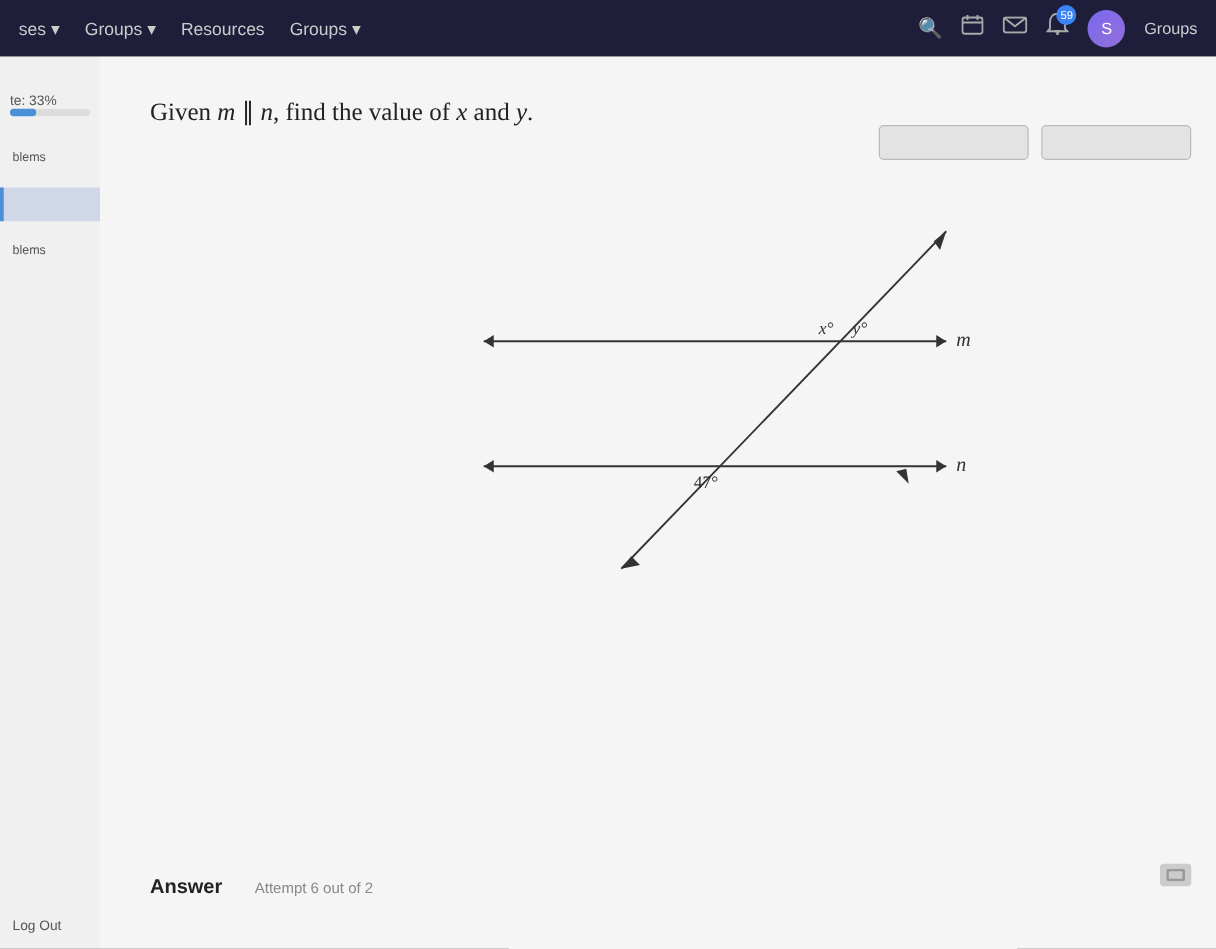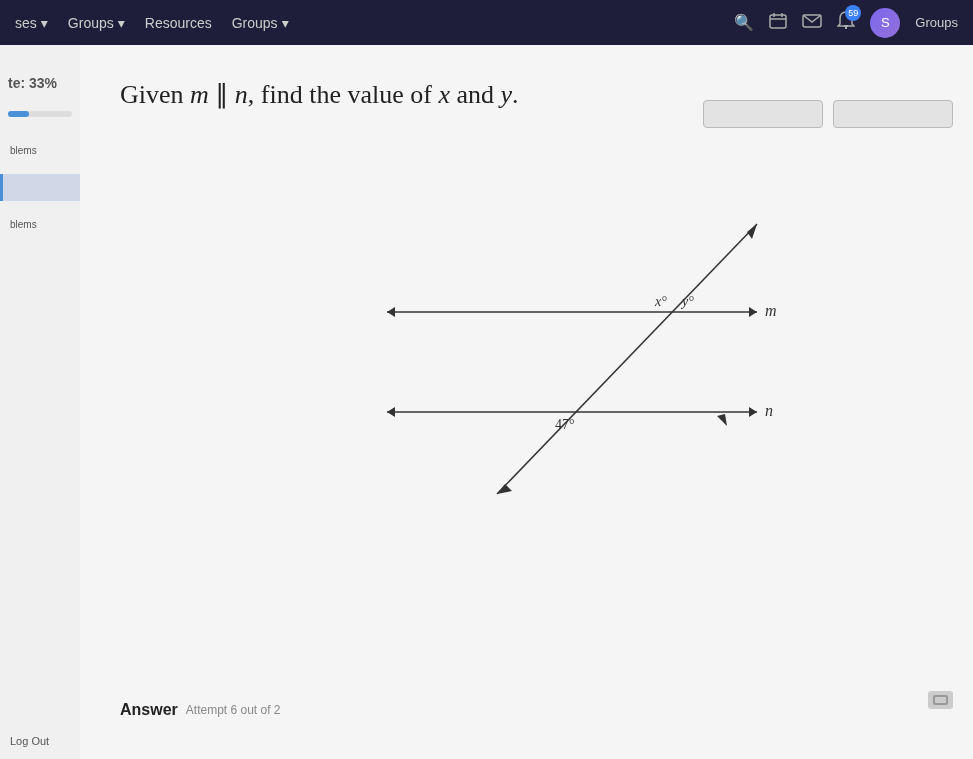--- a/index.html
+++ b/index.html
@@ -111,25 +111,24 @@
       flex-direction: column;
       padding-top: 20px;
       gap: 10px;
     }
 
     .sidebar-progress {
       padding: 10px 8px;
     }
 
     .sidebar-progress-label {
-      font-size: 14px;
+      font-size: 11px;
       color: #555;
       font-family: Arial, sans-serif;
-      margin-bottom: 20px;
-      font-weight: bold;
+      margin-bottom: 0;
     }
 
     .progress-bar-container {
       width: 100%;
       height: 6px;
       background: #ddd;
       border-radius: 3px;
     }
 
     .progress-bar-fill {
@@ -173,24 +172,23 @@
     .content-area {
       flex: 1;
       background: #f5f5f5;
       overflow: auto;
       padding: 30px 40px 20px 40px;
       position: relative;
     }
 
     
     .problem-statement {
-      font-size: 26px;
+      font-size: 20px;
       color: #222;
       font-family: 'Georgia', serif;
-      margin-bottom: 30px;
       line-height: 1.5;
     }
 
     
     .diagram-container {
       position: relative;
       width: 580px;
       height: 380px;
       margin: 0 auto;
     }
@@ -200,21 +198,21 @@
       height: 100%;
     }
 
     
     .answer-section {
       position: absolute;
       bottom: 40px;
       left: 40px;
       display: flex;
       align-items: center;
-      gap: 8px;
+      gap: 26px;
     }
 
     .answer-label {
       font-size: 16px;
       font-weight: bold;
       color: #222;
       font-family: Arial, sans-serif;
     }
 
     .attempt-label {

